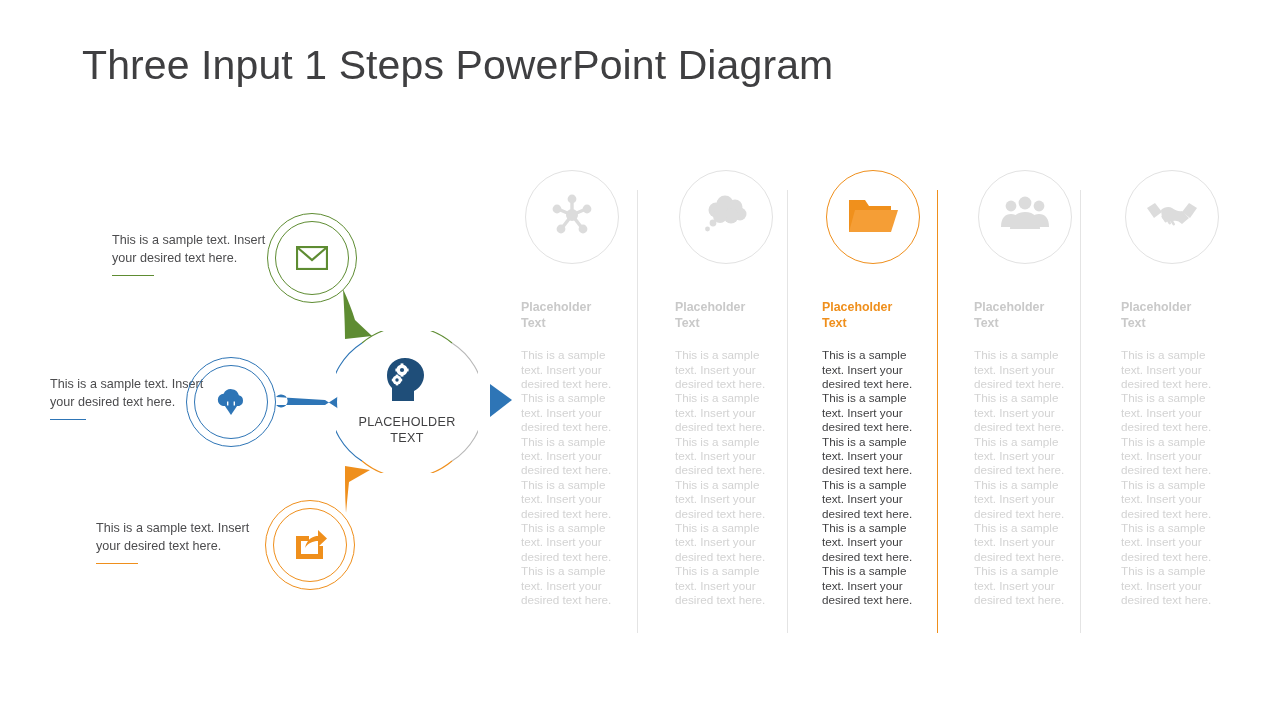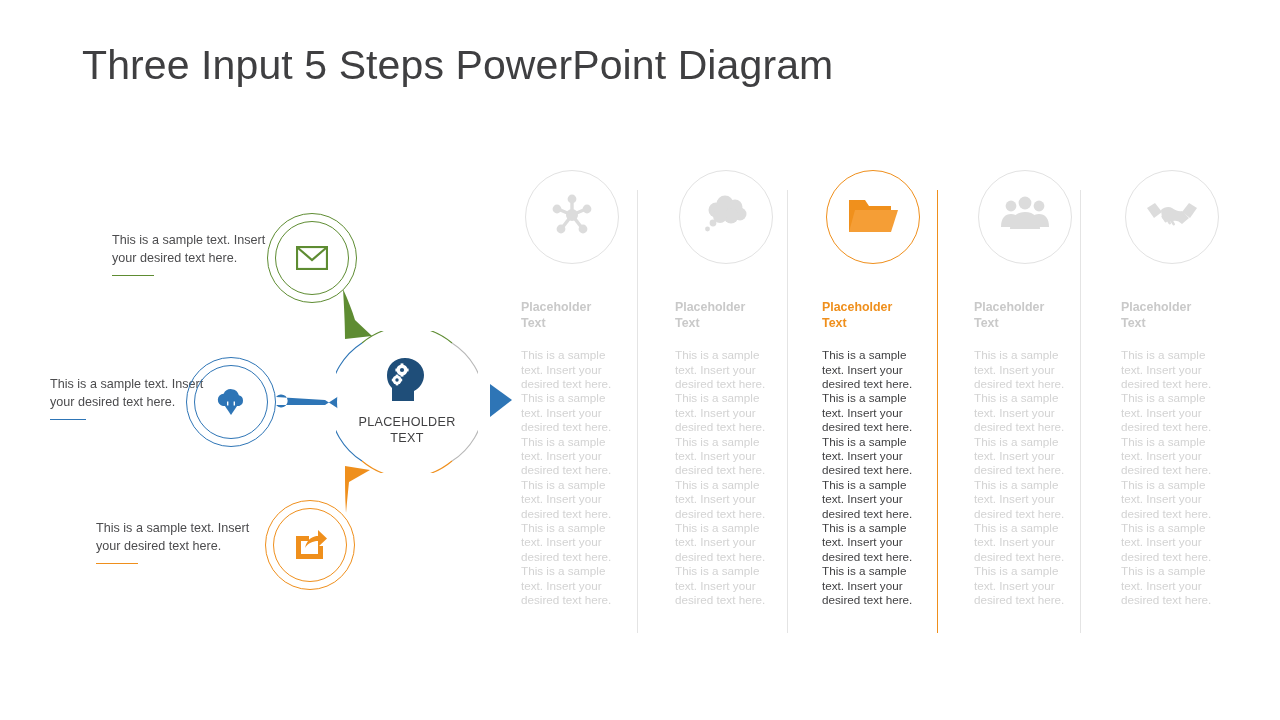--- a/index.html
+++ b/index.html
@@ -183,21 +183,21 @@
   #step-col-5 { left: 1121px; }
 
   #divider-1 { left: 637px; }
   #divider-2 { left: 787px; }
   #divider-3 { left: 937px; }
   #divider-4 { left: 1080px; }
 </style>
 </head>
 <body>
 
-<div id="slide-title">Three Input 5 Steps PowerPoint Diagram</div>
+<div id="slide-title">Three Input 1 Steps PowerPoint Diagram</div>
 
 <svg id="connectors" viewBox="0 0 1280 720">
 
   <path d="M 343 289 C 348 300 352 310 355 320 L 372 336 L 345 339 C 345 324 344 305 343 289 Z" fill="#5e8c32"></path>
 
   <path d="M 276 397 a 6.5 6.5 0 1 1 0.1 8 L 325 405 L 348 390 L 348 415 L 325 400 Z" fill="#2e75b6"></path>
 
   <path d="M 346 513 C 347 502 348 492 349 482 L 370 470 L 345 466 C 345 482 345 498 346 513 Z" fill="#ef8f1c"></path>
 
   <path d="M 490 384 L 512 400 L 490 417 Z" fill="#2e75b6"></path>

